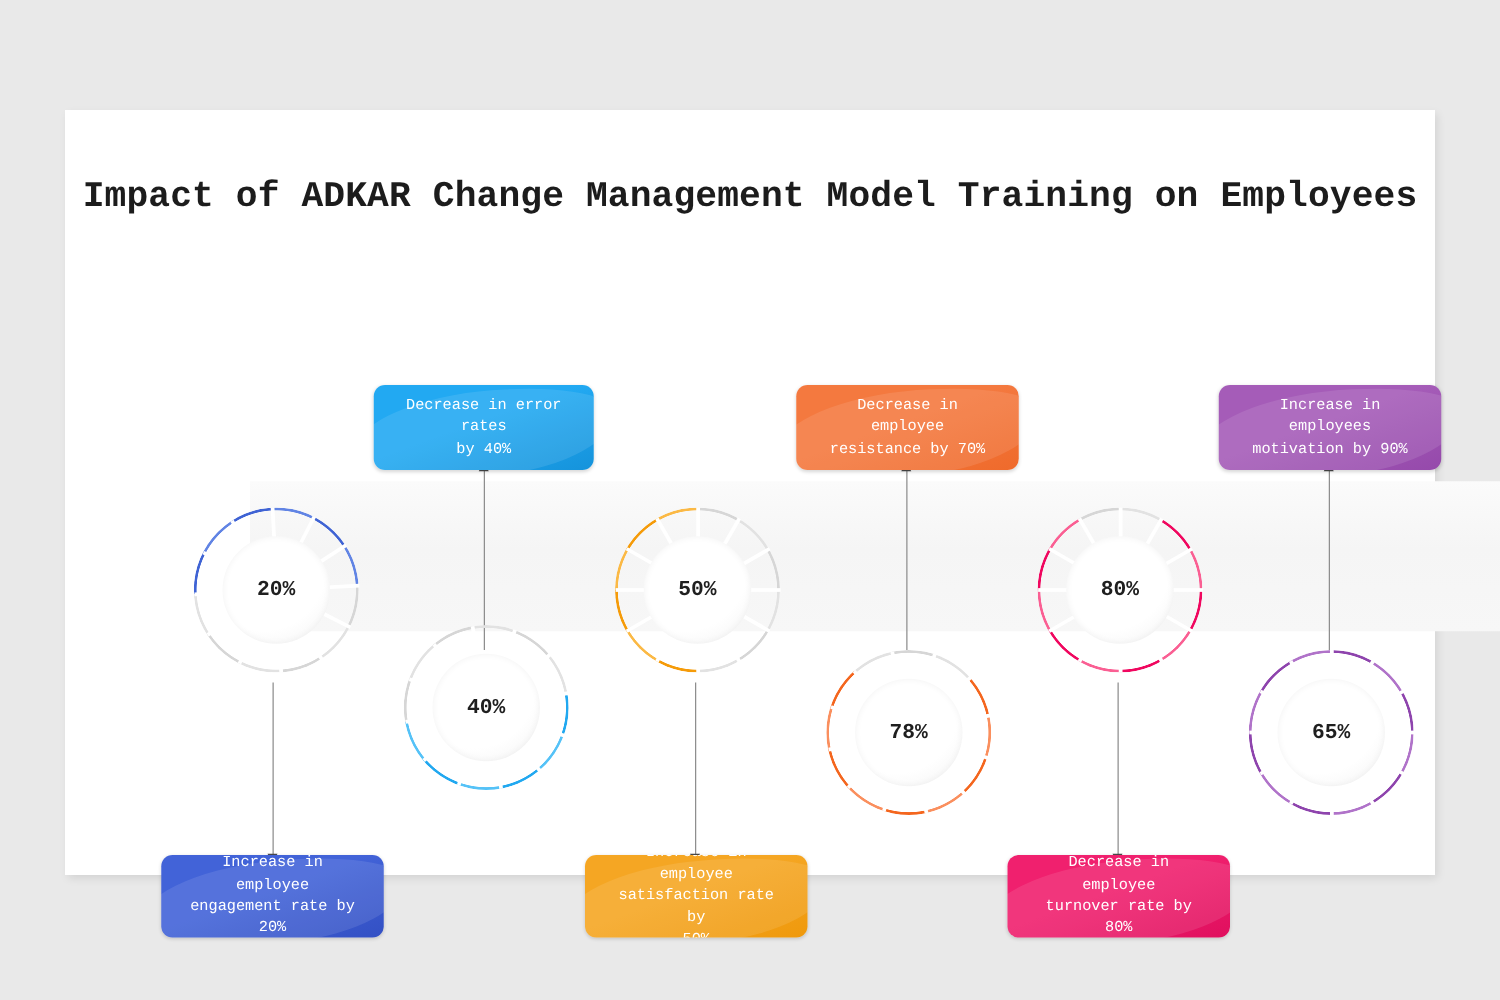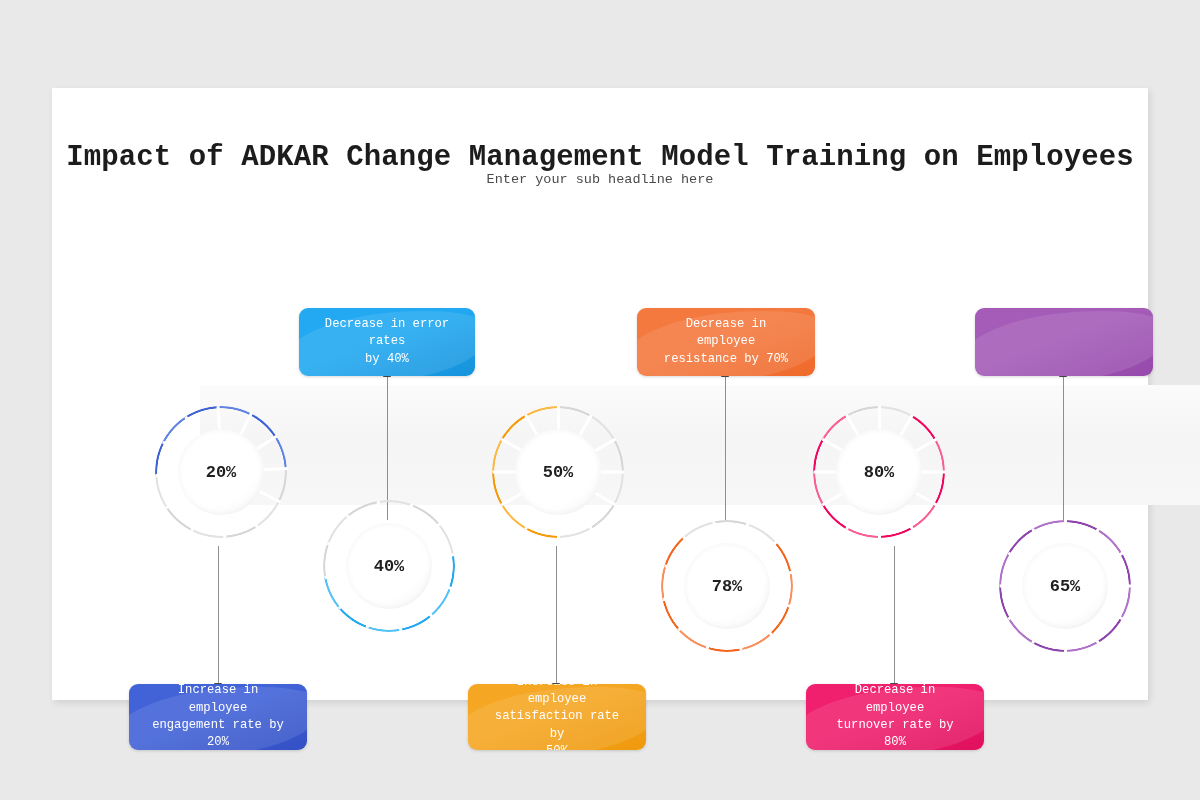--- a/index.html
+++ b/index.html
@@ -160,21 +160,20 @@
   }
 </style>
 </head>
 <body>
 
 <div id="slide-card">
 
   <div id="center-band"></div>
 
   <h1 id="page-title">Impact of ADKAR Change Management Model Training on Employees</h1>
-  <div id="page-subtitle">Enter your sub headline here</div>
 
   <div id="connectors-layer">
       <div class="connector" style="left: 166px; top: 458px; height: 138px;">
         <div class="arrow-head down"></div>
       </div>
       <div class="connector" style="left: 335px; top: 288px; height: 144px;">
         <div class="arrow-head up"></div>
       </div>
       <div class="connector" style="left: 504px; top: 458px; height: 138px;">
         <div class="arrow-head down"></div>
@@ -263,21 +262,21 @@
           <div class="spoke" style="transform: rotate(258deg);"></div>
           <div class="spoke" style="transform: rotate(288deg);"></div>
           <div class="spoke" style="transform: rotate(318deg);"></div>
           <div class="spoke" style="transform: rotate(348deg);"></div>
           <div class="spoke" style="transform: rotate(378deg);"></div>
         </div>
         <div class="inner-hole" style="left: 23.1px; top: 23.1px; width: 85.8px; height: 85.8px;"></div>
         <div class="thin-arc" style="left: 32.34px; top: 32.34px; width: 67.32px; height: 67.32px; background: conic-gradient(from -48deg, rgb(244, 102, 30) 0deg, rgb(244, 102, 30) 250deg, rgba(0, 0, 0, 0) 250deg, rgba(0, 0, 0, 0) 360deg) transparent; border: none; mask-image: radial-gradient(circle, transparent 92.8699%, rgb(0, 0, 0) 93.6699%);"></div>
         <div class="pct">78%</div>
       </div>
-      <div class="donut" style="left: 761px; top: 318px; width: 132px; height: 132px;">
+      <div class="donut" style="left: 778px; top: 318px; width: 132px; height: 132px;">
         <div class="outer-ring" style="background: conic-gradient(from 30deg, rgb(240, 7, 95) 0deg, rgb(240, 7, 95) 30deg, rgb(250, 95, 147) 30deg, rgb(250, 95, 147) 60deg, rgb(240, 7, 95) 60deg, rgb(240, 7, 95) 90deg, rgb(250, 95, 147) 90deg, rgb(250, 95, 147) 120deg, rgb(240, 7, 95) 120deg, rgb(240, 7, 95) 150deg, rgb(250, 95, 147) 150deg, rgb(250, 95, 147) 180deg, rgb(240, 7, 95) 180deg, rgb(240, 7, 95) 210deg, rgb(250, 95, 147) 210deg, rgb(250, 95, 147) 240deg, rgb(240, 7, 95) 240deg, rgb(240, 7, 95) 270deg, rgb(250, 95, 147) 270deg, rgb(250, 95, 147) 300deg, rgb(214, 214, 214) 300deg, rgb(214, 214, 214) 330deg, rgb(226, 226, 226) 330deg, rgb(226, 226, 226) 360deg); mask-image: radial-gradient(circle, transparent 68%, rgb(0, 0, 0) 68.6%);"></div>
         <div class="seg-mask">
           <div class="spoke" style="transform: rotate(30deg);"></div>
           <div class="spoke" style="transform: rotate(60deg);"></div>
           <div class="spoke" style="transform: rotate(90deg);"></div>
           <div class="spoke" style="transform: rotate(120deg);"></div>
           <div class="spoke" style="transform: rotate(150deg);"></div>
           <div class="spoke" style="transform: rotate(180deg);"></div>
           <div class="spoke" style="transform: rotate(210deg);"></div>
           <div class="spoke" style="transform: rotate(240deg);"></div>
@@ -333,16 +332,18 @@
         <div class="label">Decrease in employee
 resistance by 70%</div>
       </div>
       <div class="callout" style="left: 754px; top: 596px; width: 178px; height: 66px; background: linear-gradient(160deg, rgb(240, 32, 110) 0%, rgb(240, 32, 110) 45%, rgb(224, 15, 94) 100%);">
         <div class="wave"></div>
         <div class="label">Decrease in employee
 turnover rate by 80%</div>
       </div>
       <div class="callout" style="left: 923px; top: 220px; width: 178px; height: 68px; background: linear-gradient(160deg, rgb(165, 92, 184) 0%, rgb(165, 92, 184) 45%, rgb(149, 73, 171) 100%);">
         <div class="wave"></div>
+        <div class="label">Increase in employees
+motivation by 90%</div>
       </div>
     </div>
 
 </div>
 
 </body></html>

